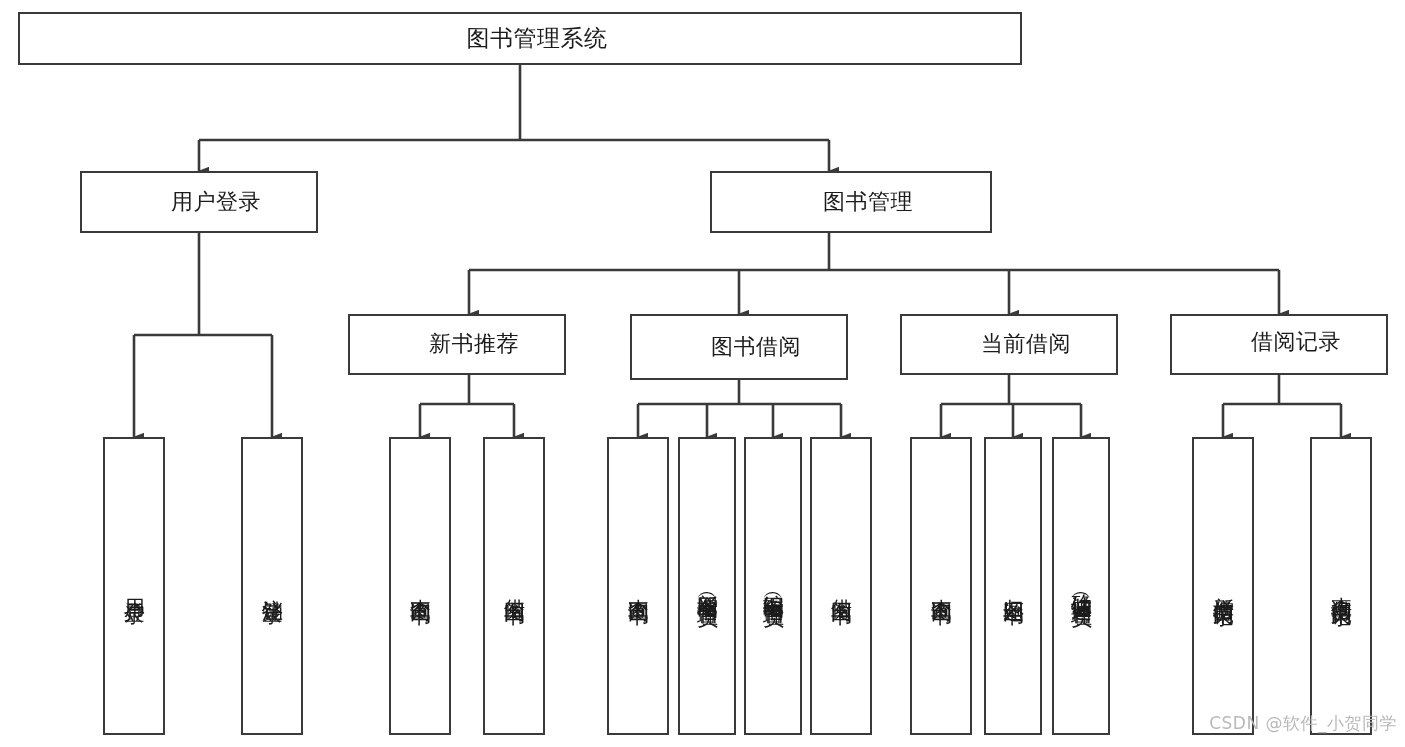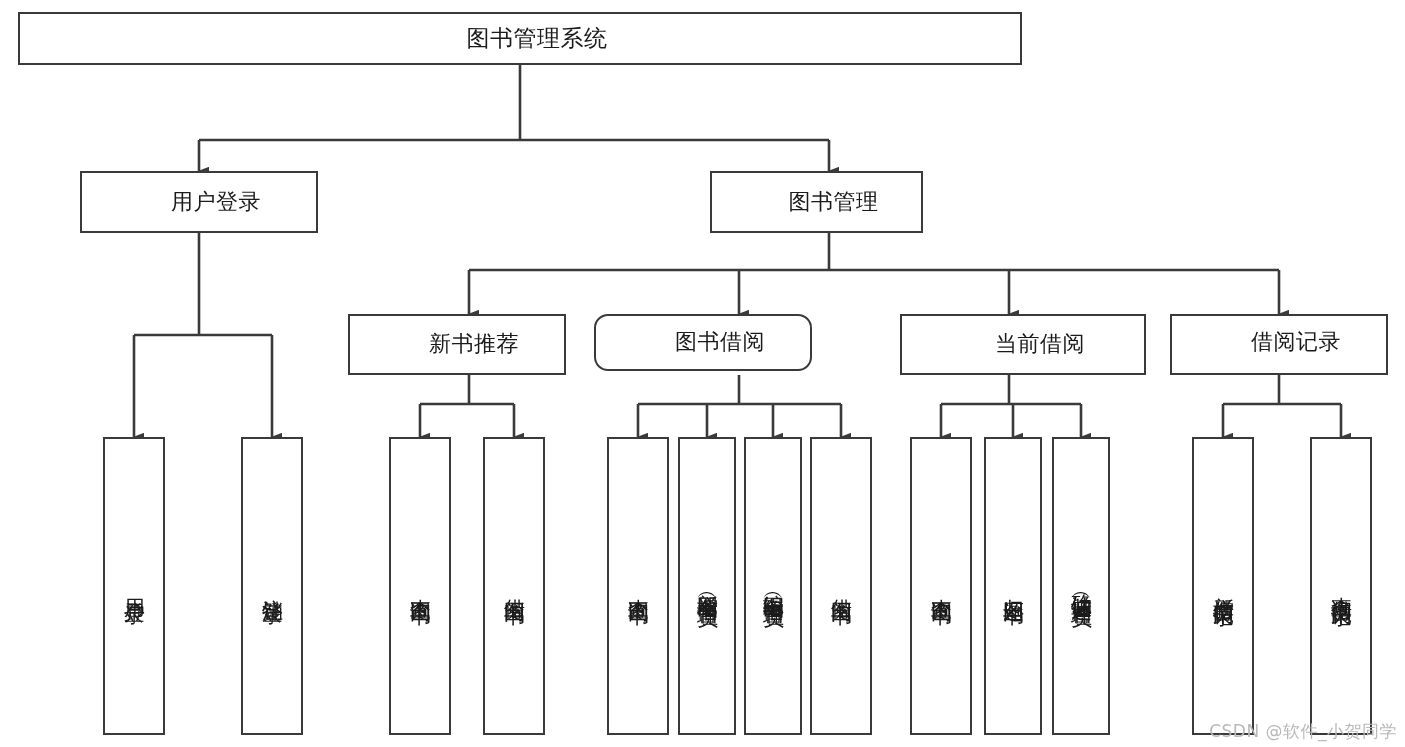--- a/index.html
+++ b/index.html
@@ -58,21 +58,21 @@
     text-orientation: upright;
     font-size: 21px;
     line-height: 1.28;
     letter-spacing: 2px;
     white-space: nowrap;
     max-height: 100%;
   }
   .watermark {
     position: absolute;
     right: 8px;
-    bottom: 4px;
+    bottom: 12px;
     font-size: 17px;
     color: #b9b9b9;
     letter-spacing: 0.5px;
     white-space: nowrap;
     z-index: 5;
     margin-left: 39px;
   }
 </style>
 </head>
 <body>
@@ -121,30 +121,30 @@
       </g>
   </svg>
 
   <div id="nodes-layer">
       <div class="node node-h node-root" style="left: 18px; top: 12px; width: 1004px; height: 53px;">
         <span class="label">图书管理系统</span>
       </div>
       <div class="node node-h" style="left: 80px; top: 171px; width: 238px; height: 62px;">
         <span class="label">用户登录</span>
       </div>
-      <div class="node node-h" style="left: 710px; top: 171px; width: 213px; height: 62px;">
+      <div class="node node-h" style="left: 710px; top: 171px; width: 282px; height: 62px;">
         <span class="label">图书管理</span>
       </div>
       <div class="node node-h" style="left: 348px; top: 314px; width: 218px; height: 61px;">
         <span class="label">新书推荐</span>
       </div>
-      <div class="node node-h" style="left: 594px; top: 314px; width: 218px; height: 57px; border-radius: 14px;">
+      <div class="node node-h" style="left: 630px; top: 314px; width: 218px; height: 66px;">
         <span class="label">图书借阅</span>
       </div>
-      <div class="node node-h" style="left: 900px; top: 314px; width: 246px; height: 61px;">
+      <div class="node node-h" style="left: 900px; top: 314px; width: 218px; height: 61px;">
         <span class="label">当前借阅</span>
       </div>
       <div class="node node-h" style="left: 1170px; top: 314px; width: 218px; height: 61px; font-family: Liberation Mono, monospace;">
         <span class="label">借阅记录</span>
       </div>
       <div class="node node-v" style="left: 103px; top: 437px; width: 62px; height: 298px;">
         <span class="label">用户登录</span>
       </div>
       <div class="node node-v" style="left: 241px; top: 437px; width: 62px; height: 298px;">
         <span class="label">注销登录</span>

